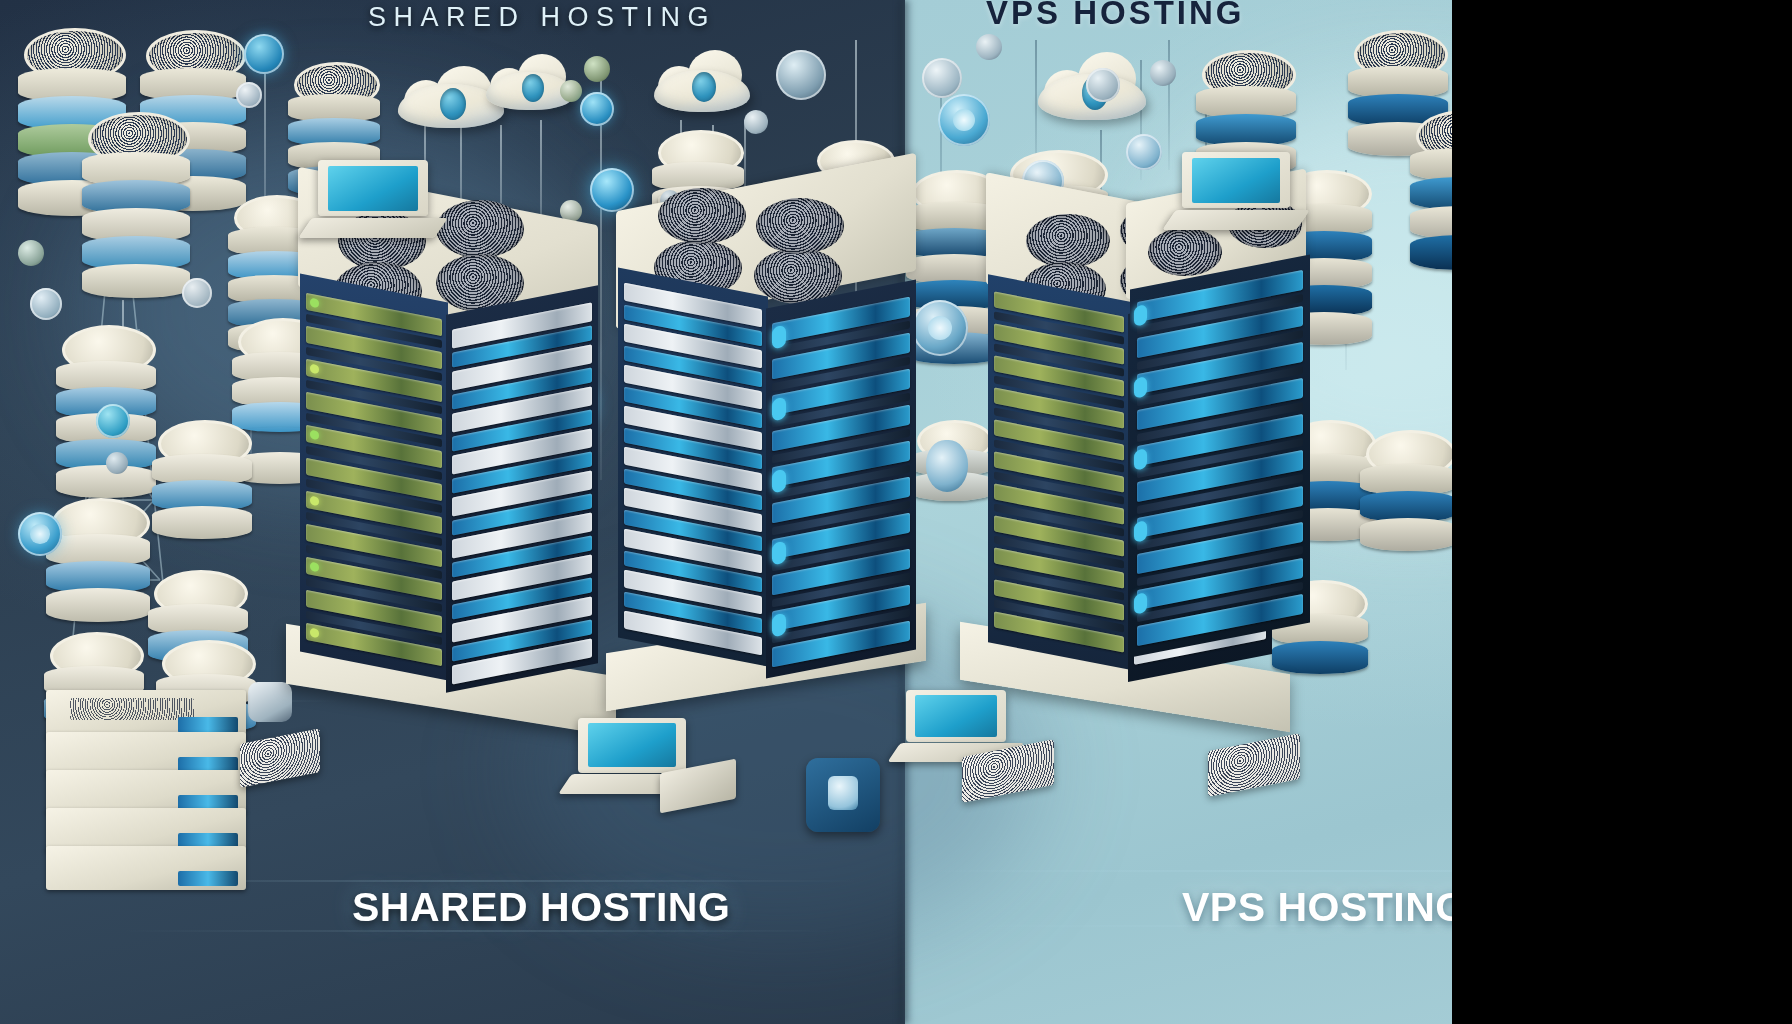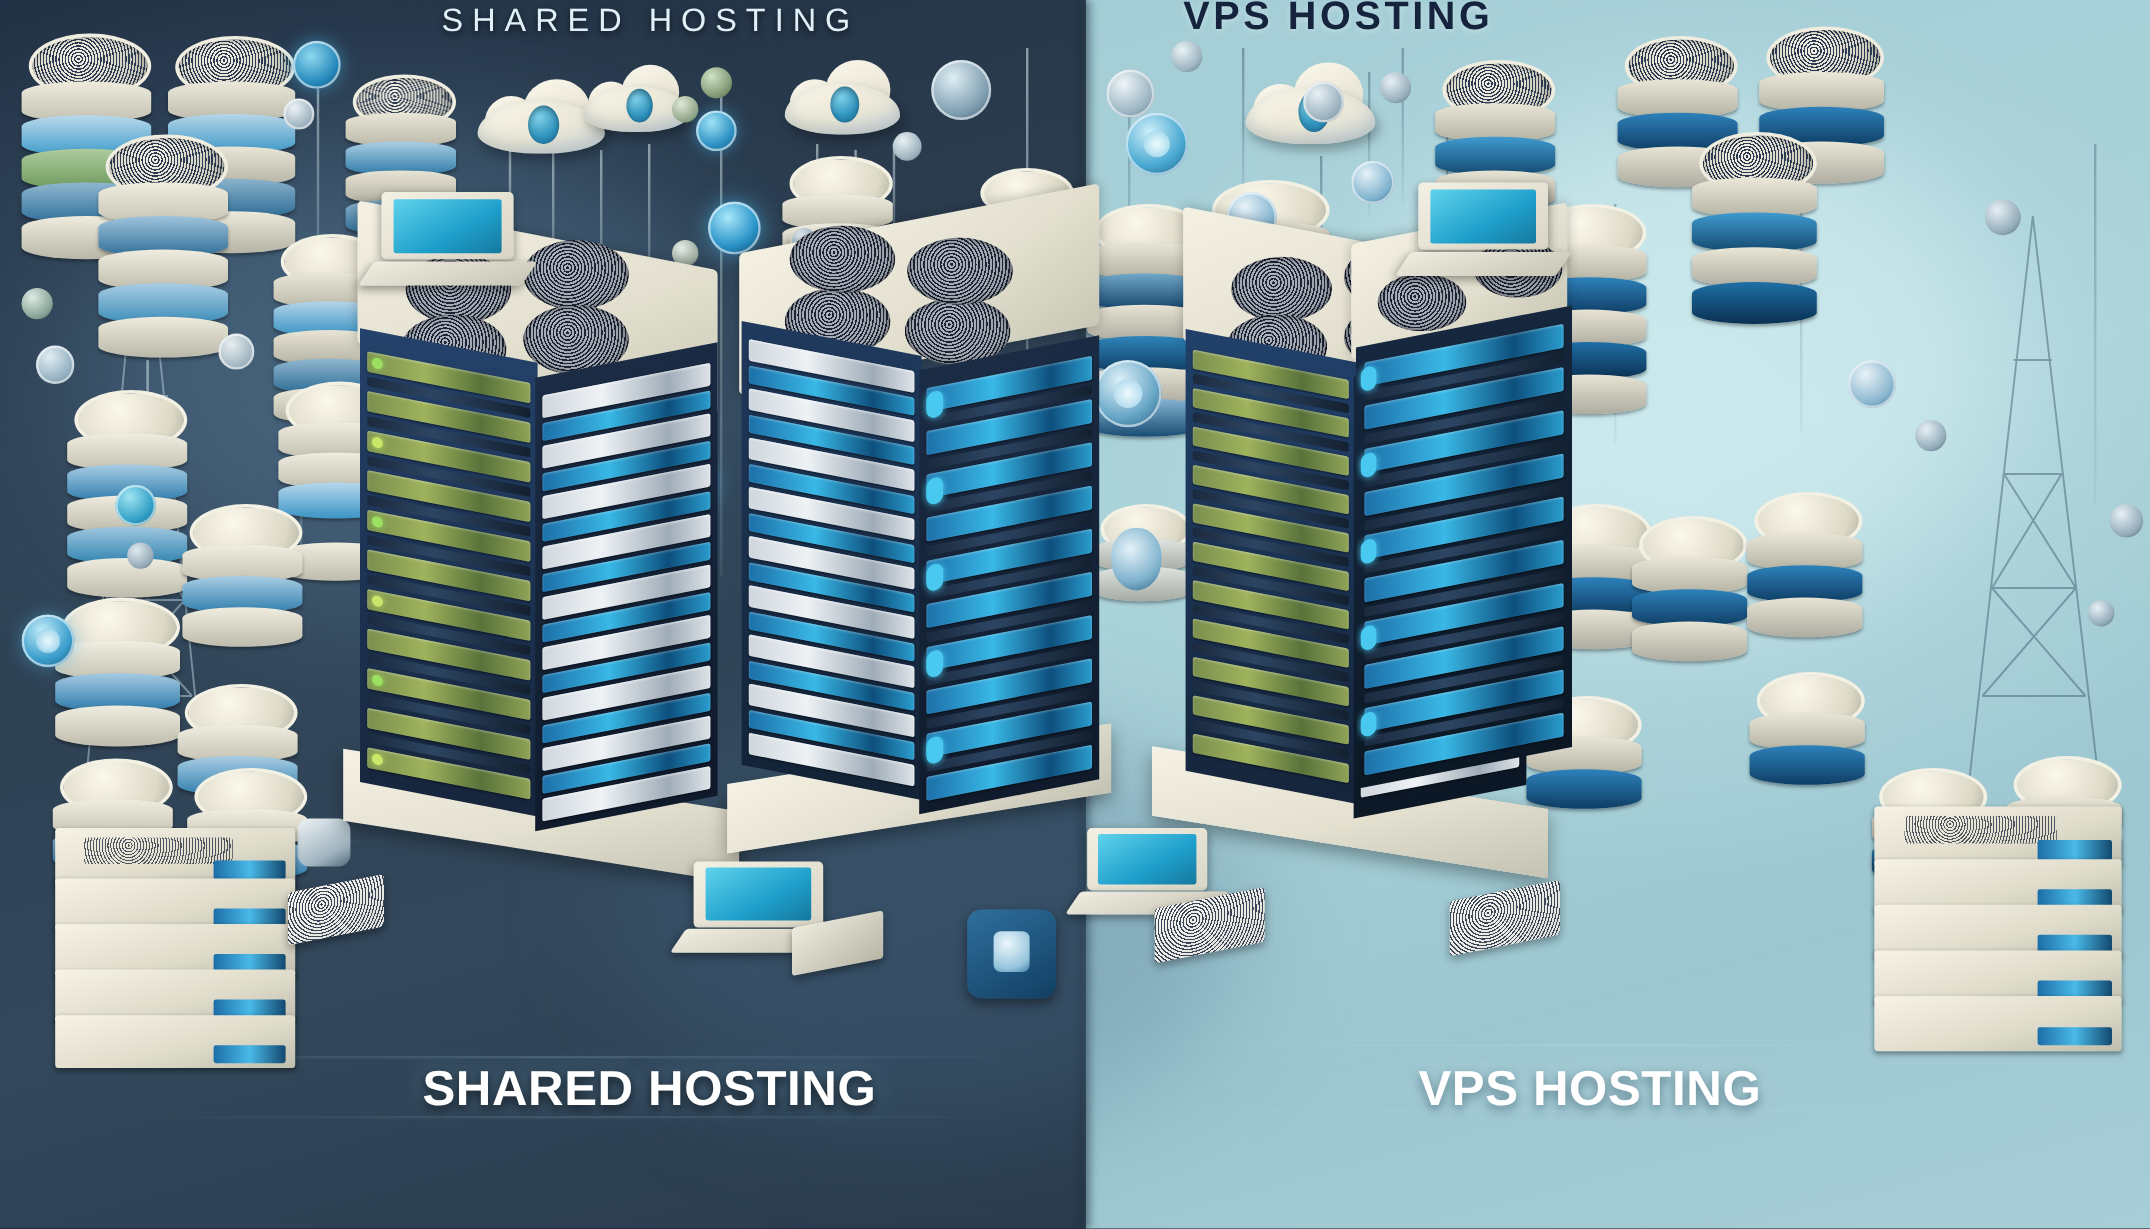--- a/index.html
+++ b/index.html
@@ -1,19 +1,19 @@
 <!DOCTYPE html>
 <html><head>
 <meta charset="utf-8">
 <style>
   html,body{margin:0;padding:0;background:#000;}
   body{font-family:"Liberation Sans",sans-serif;}
 
   #stage{
-    position:relative;width:1792px;height:1024px;overflow:hidden;
+    position:relative;width:1452px;height:1024px;overflow:hidden;
     background:#2b3a4a;
   }
 
   
   .panel{position:absolute;top:0;height:100%;}
   #panel-left{left:0;width:905px;
     background:
       radial-gradient(ellipse 700px 500px at 30% 30%, rgba(70,100,125,.55), rgba(0,0,0,0) 70%),
       linear-gradient(165deg,#223145 0%,#2c3e50 35%,#33485c 70%,#2a3b4d 100%);
   }

